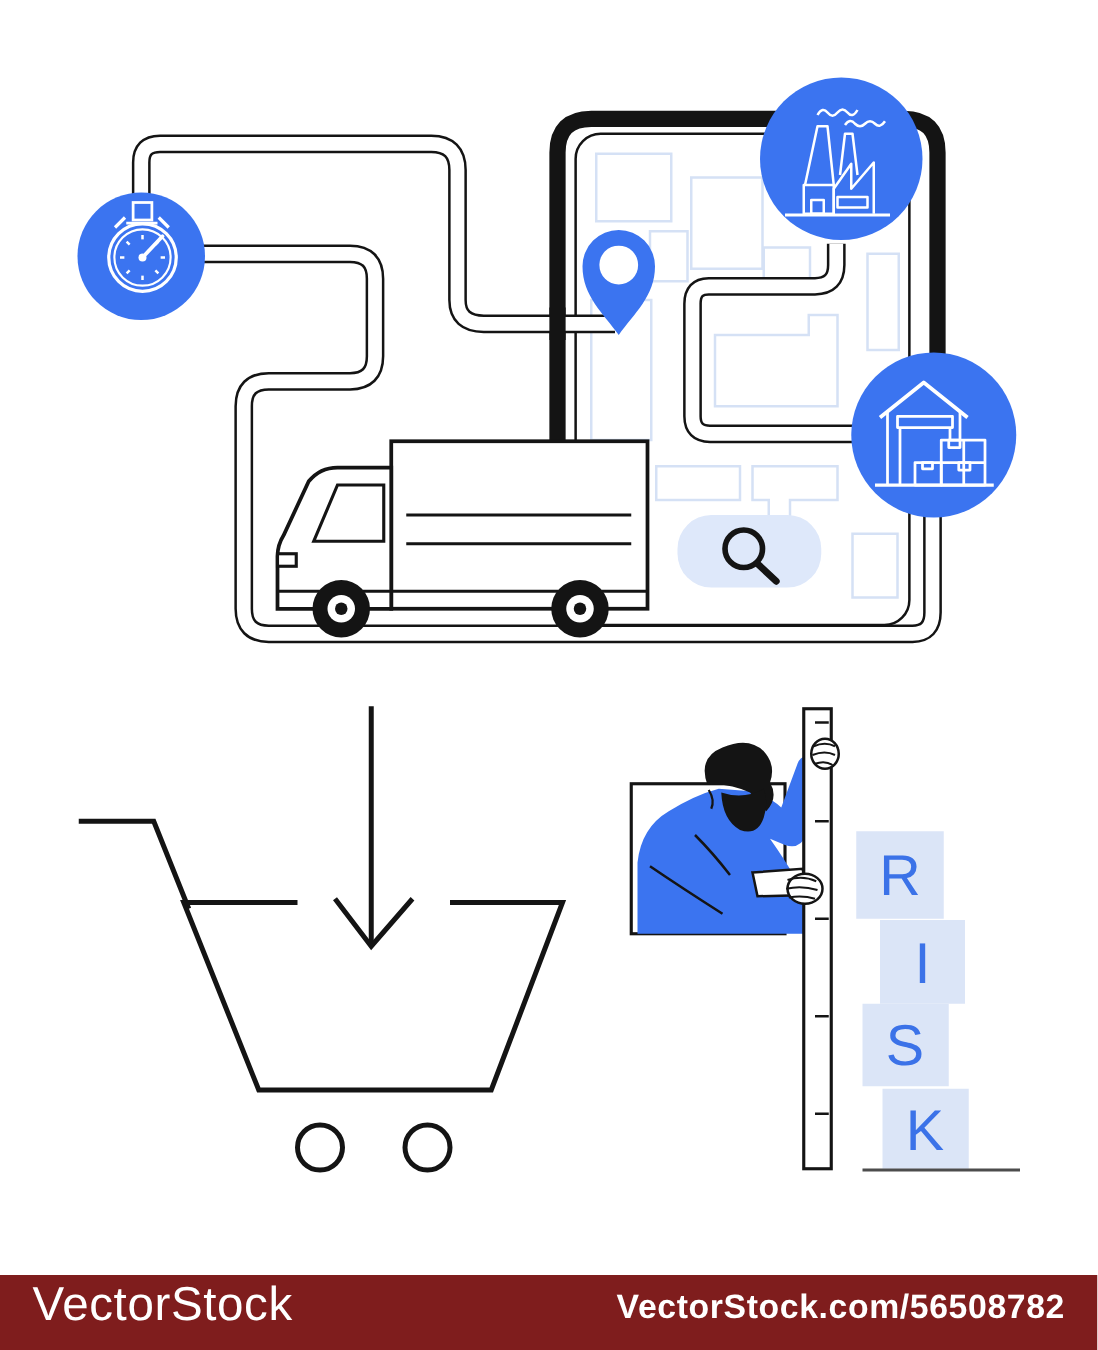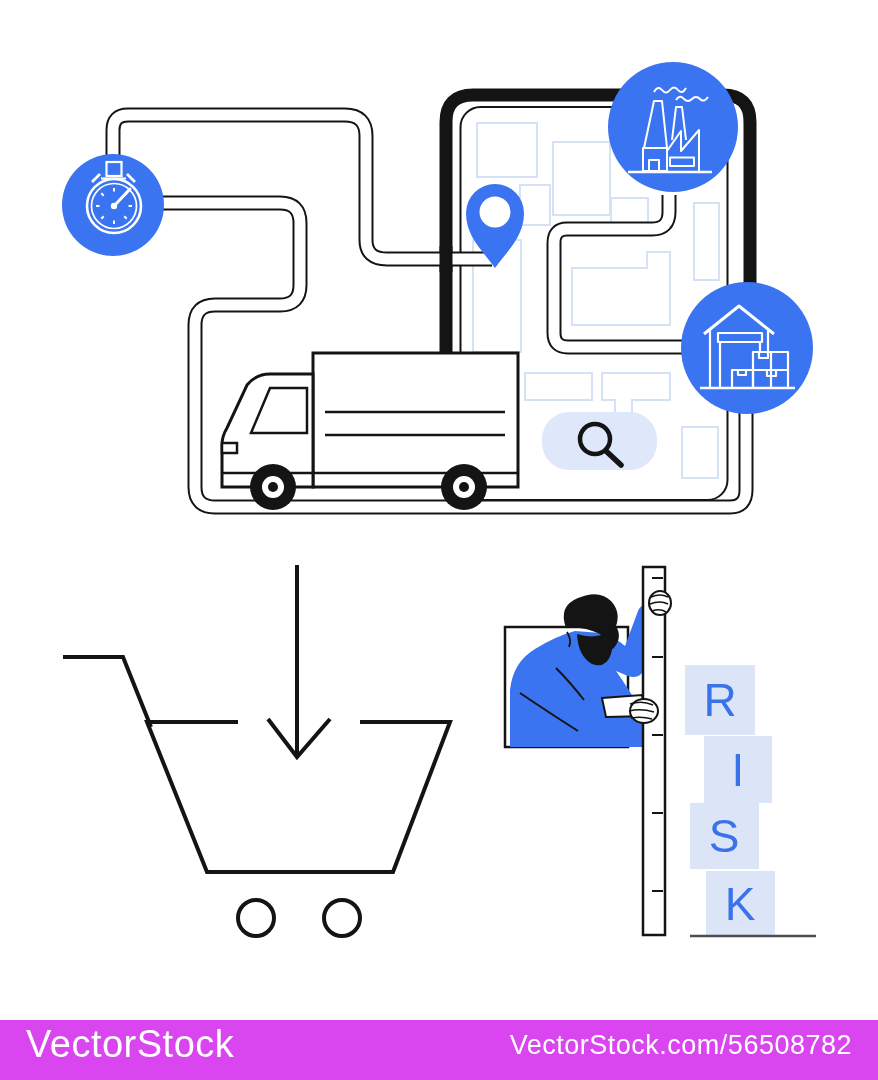--- a/index.html
+++ b/index.html
@@ -1,23 +1,23 @@
 <!DOCTYPE html>
 <html><head>
 <meta charset="utf-8">
 <style>
   html,body{margin:0;padding:0;background:#ffffff;}
   body{width:878px;height:1080px;position:relative;font-family:"Liberation Sans",sans-serif;}
   .stage{position:absolute;top:0;left:0;width:878px;height:1020px;background:#ffffff;overflow:hidden;}
   .stage svg{display:block;}
-  .wm-bar{position:absolute;left:0;top:1020px;width:878px;height:60px;background:#d946ef;
+  .wm-bar{position:absolute;left:0;top:1020px;width:878px;height:60px;background:#7f1d1d;
     display:flex;justify-content:space-between;align-items:flex-start;box-sizing:border-box;
     padding:0 26px;}
   .wm-logo{color:#ffffff;font-size:38px;font-weight:400;letter-spacing:0.5px;margin-top:3px;}
-  .wm-url{color:#ffffff;font-size:27px;font-weight:400;margin-top:10px;letter-spacing:0.5px;}
+  .wm-url{color:#ffffff;font-size:27px;font-weight:700;margin-top:10px;letter-spacing:0.5px;}
   text.risk-letter{font-family:"Liberation Sans",sans-serif;font-size:46px;fill:#3b72e8;}
 </style>
 </head>
 <body>
 
 <div class="stage">
 <svg width="878" height="1020" viewBox="0 0 878 1020" xmlns="http://www.w3.org/2000/svg">
 
   <g>
 

